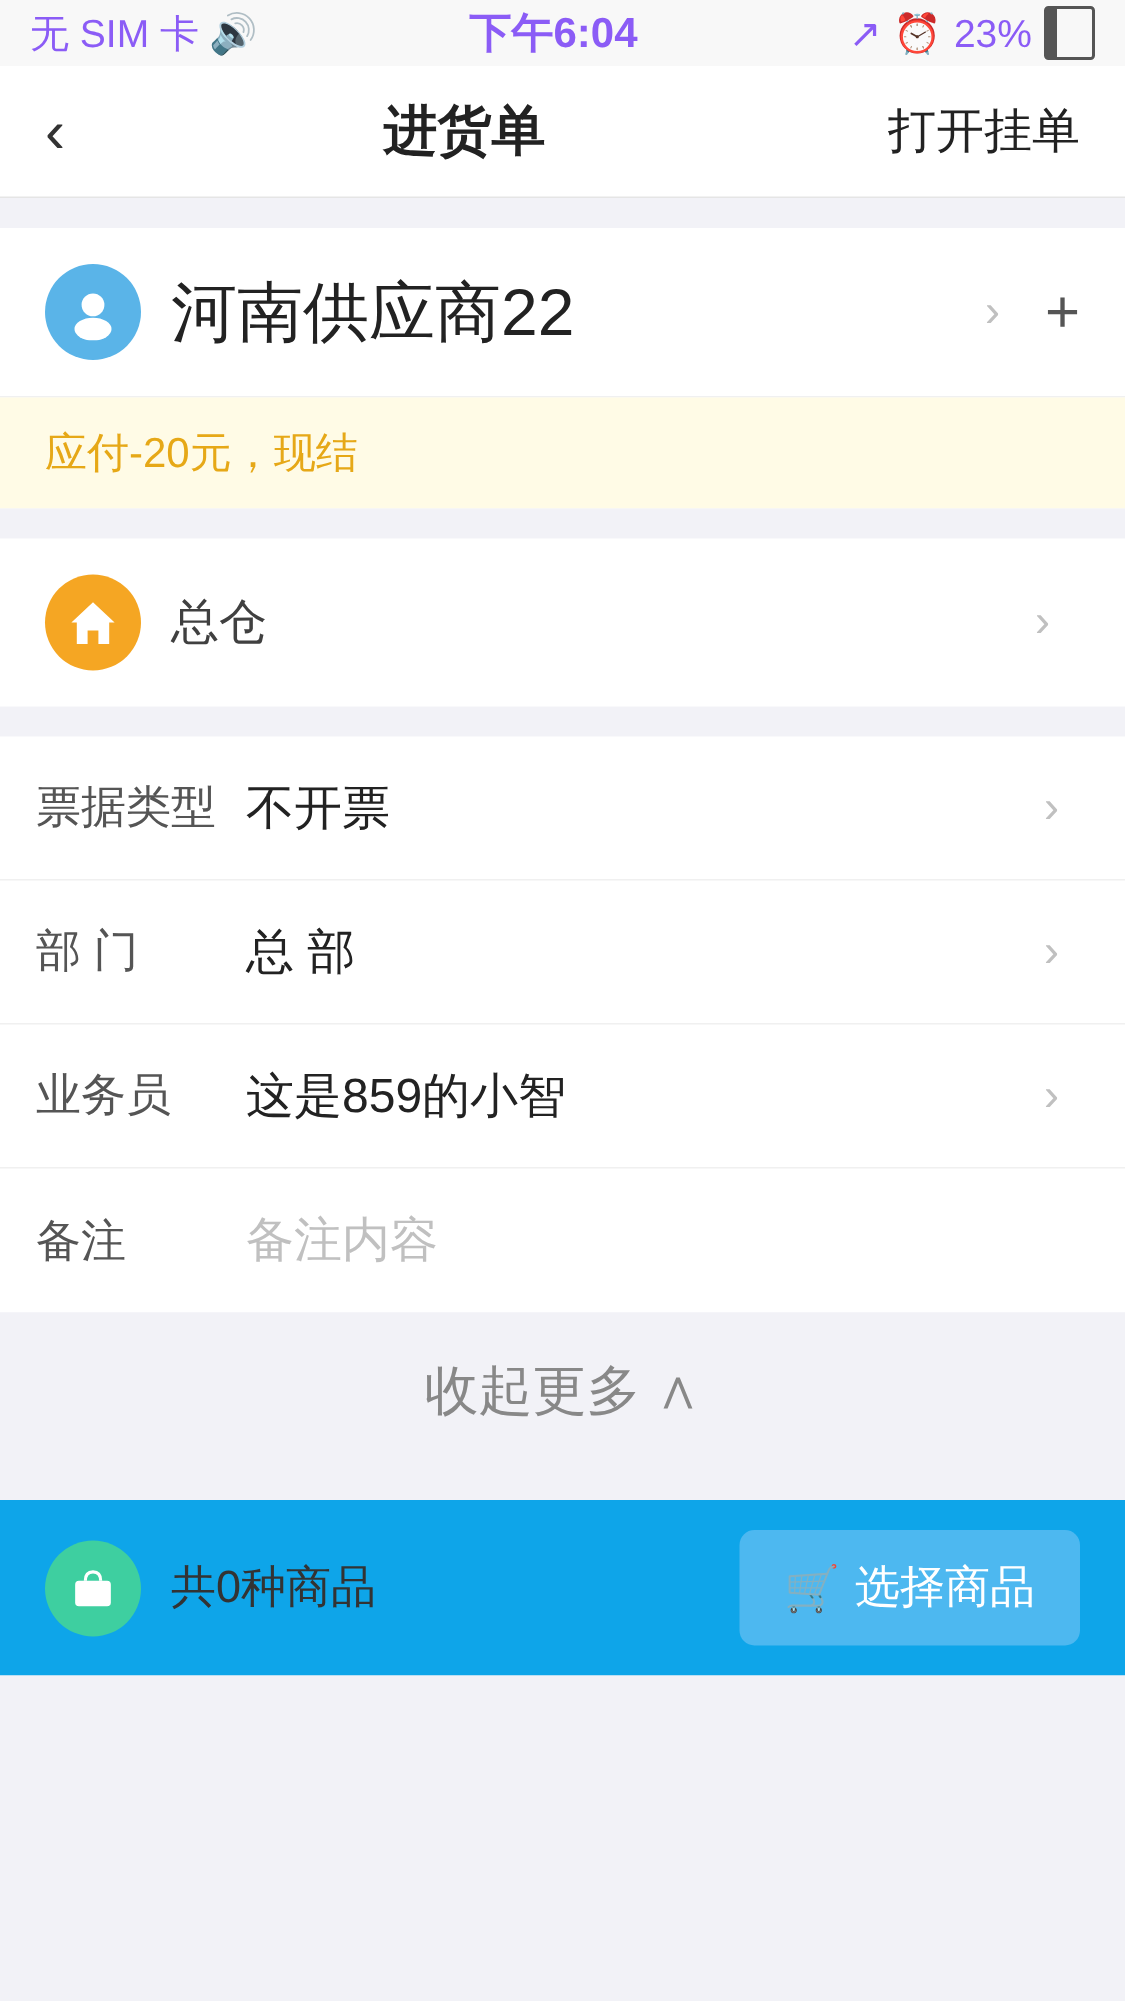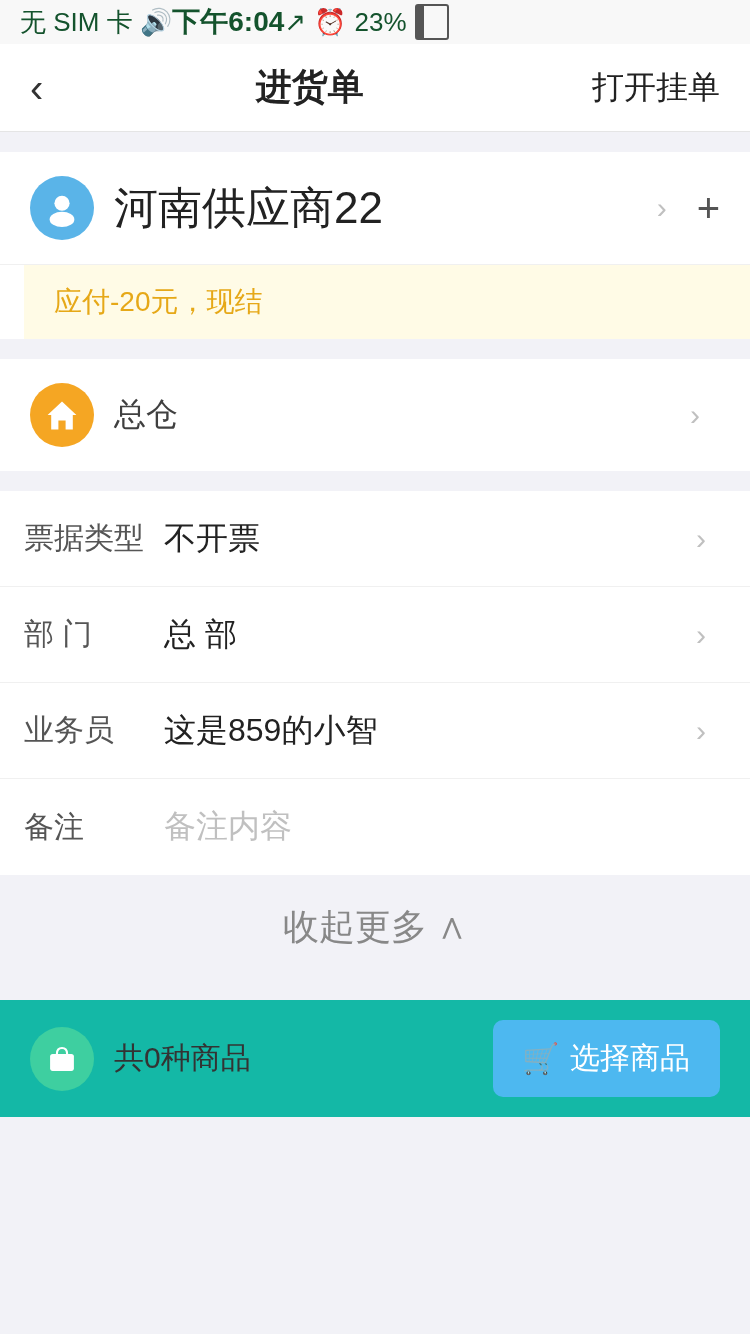--- a/index.html
+++ b/index.html
@@ -13,23 +13,24 @@
       color: #222;
     }
 
     
     .status-bar {
       width: 100%;
       height: 44px;
       background: #f8f8f8;
       display: flex;
       align-items: center;
+      justify-content: space-between;
       padding: 0 20px;
       font-size: 26px;
-      color: #14532d;
+      color: #8b5cf6;
     }
     .status-bar-left { display: flex; align-items: center; gap: 10px; }
     .status-bar-center { font-weight: 600; font-size: 28px; }
     .status-bar-right { display: flex; align-items: center; gap: 8px; font-size: 26px; }
 
     
     .nav-bar {
       width: 100%;
       height: 88px;
       background: #fff;
@@ -103,21 +104,20 @@
       font-weight: 300;
       margin-left: 10px;
     }
 
     
     .notice-bar {
       background: #fffbe6;
       padding: 18px 30px;
       font-size: 28px;
       color: #e6a817;
-      margin-left: 24px;
     }
 
     
     .warehouse-row {
       display: flex;
       align-items: center;
       padding: 24px 30px;
       background: #fff;
       border-bottom: none;
     }
@@ -177,21 +177,21 @@
       align-items: center;
       justify-content: center;
       padding: 28px 0;
       font-size: 36px;
       color: #888;
       gap: 8px;
     }
 
     
     .bottom-section {
-      background: #14b8a6;
+      background: #0ea5e9;
       display: flex;
       align-items: center;
       padding: 20px 30px;
       margin-top: 20px;
     }
     .product-icon-wrap {
       width: 64px;
       height: 64px;
       border-radius: 50%;
       background: #3ecfa0;

